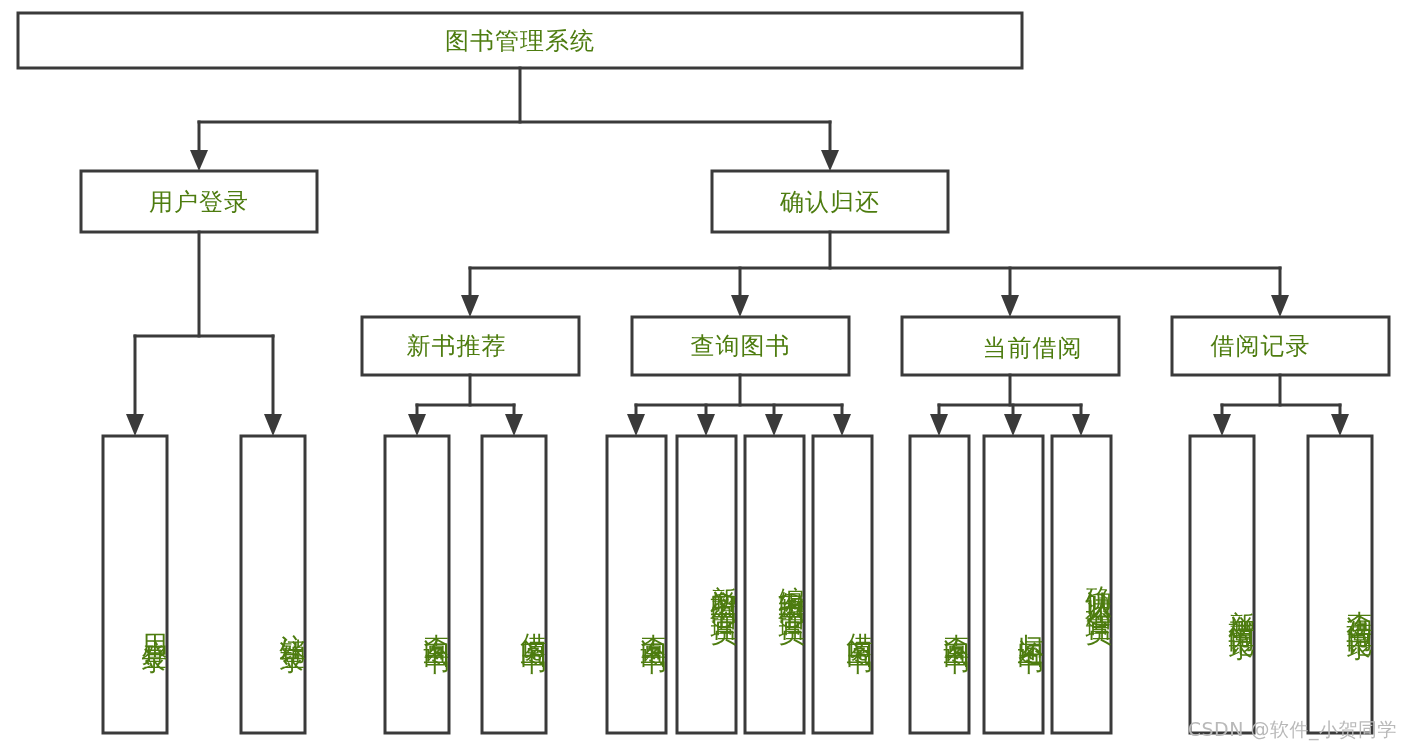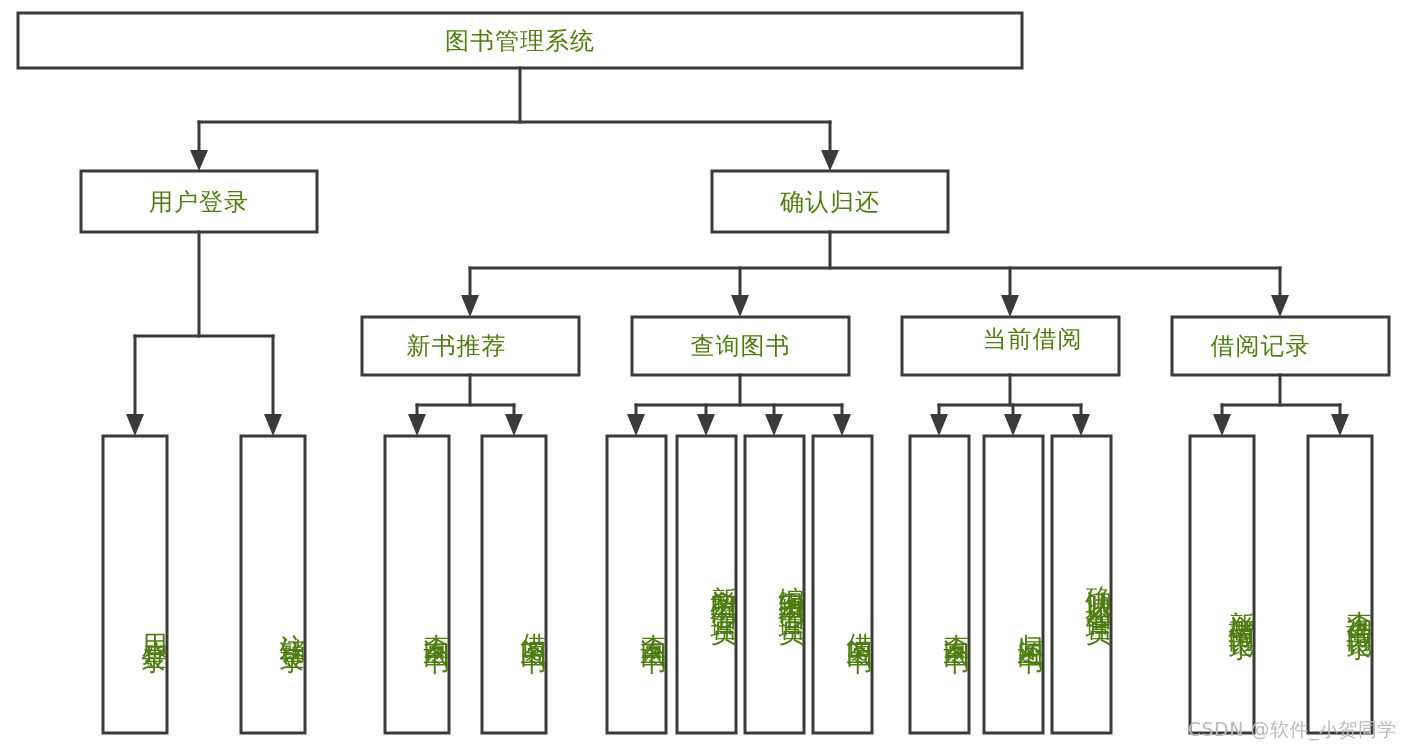--- a/index.html
+++ b/index.html
@@ -187,21 +187,21 @@
 
   </svg>
 
   <div class="node-label label-horizontal" style="left:18px; top:13px; width:1004px; height:55px;">图书管理系统</div>
 
   <div class="node-label label-horizontal" style="left:81px; top:171px; width:236px; height:61px;">用户登录</div>
   <div class="node-label label-horizontal" style="left:712px; top:171px; width:236px; height:61px;">确认归还</div>
 
   <div class="node-label label-horizontal" style="left:362px; top:317px; width:189px; height:58px;">新书推荐</div>
   <div class="node-label label-horizontal" style="left:632px; top:317px; width:217px; height:58px;">查询图书</div>
-  <div class="node-label label-horizontal" style="left:902px; top:310px; width:217px; height:58px;padding-left:44px;">当前借阅</div>
+  <div class="node-label label-horizontal" style="left:902px; top:319px; width:217px; height:58px;padding-left:44px;">当前借阅</div>
   <div class="node-label label-horizontal" style="left:1172px; top:317px; width:177px; height:58px;">借阅记录</div>
 
   <div class="node-label label-vertical" style="left:103px; top:436px; width:64px; height:297px; padding-top:77px;">用户登录</div>
   <div class="node-label label-vertical" style="left:241px; top:436px; width:64px; height:297px; padding-top:77px;">注销登录</div>
 
   <div class="node-label label-vertical" style="left:385px; top:436px; width:64px; height:297px; padding-top:77px;">查询图书</div>
   <div class="node-label label-vertical" style="left:482px; top:436px; width:64px; height:297px; padding-top:77px;">借阅图书</div>
 
   <div class="node-label label-vertical" style="left:607px; top:436px; width:59px; height:297px; padding-top:77px;">查询图书</div>
   <div class="node-label label-vertical" style="left:677px; top:436px; width:59px; height:297px; padding-top:6px;">新增图书（管理员）</div>

